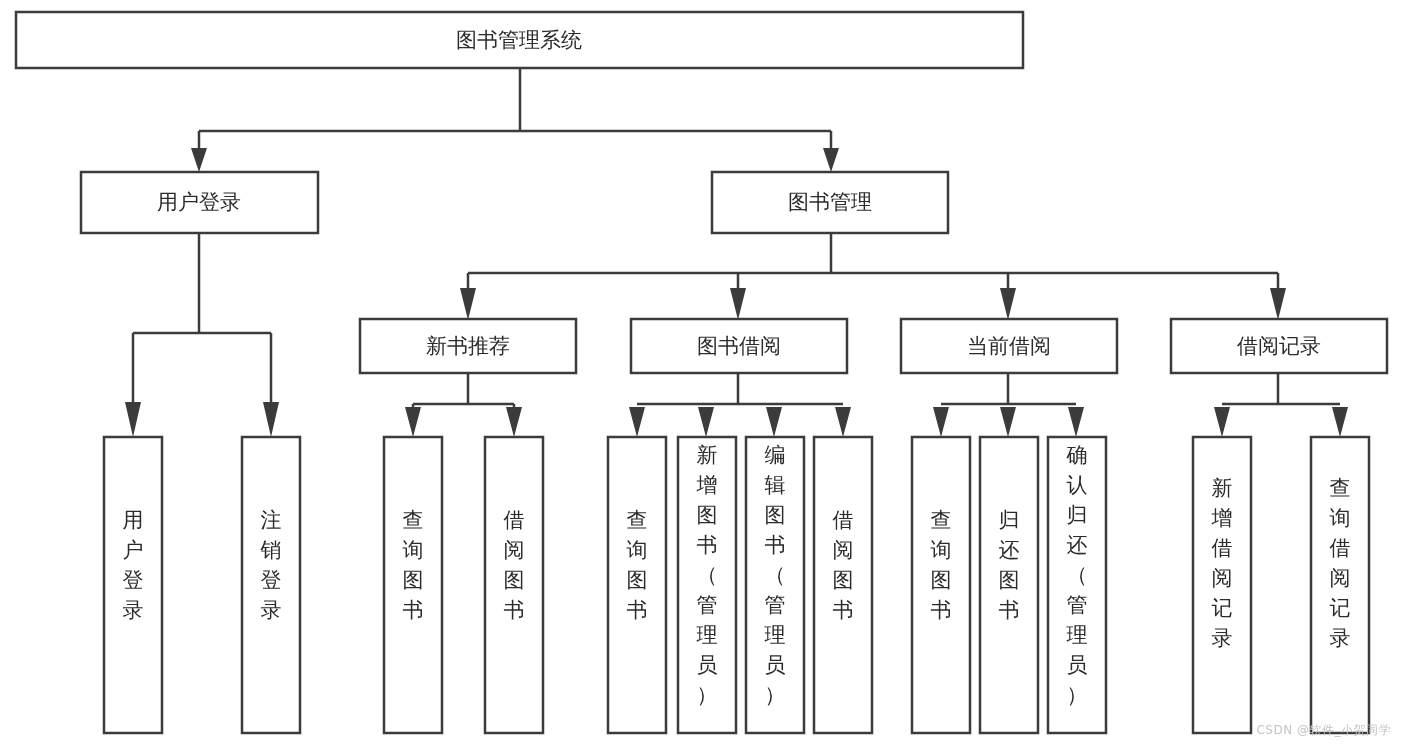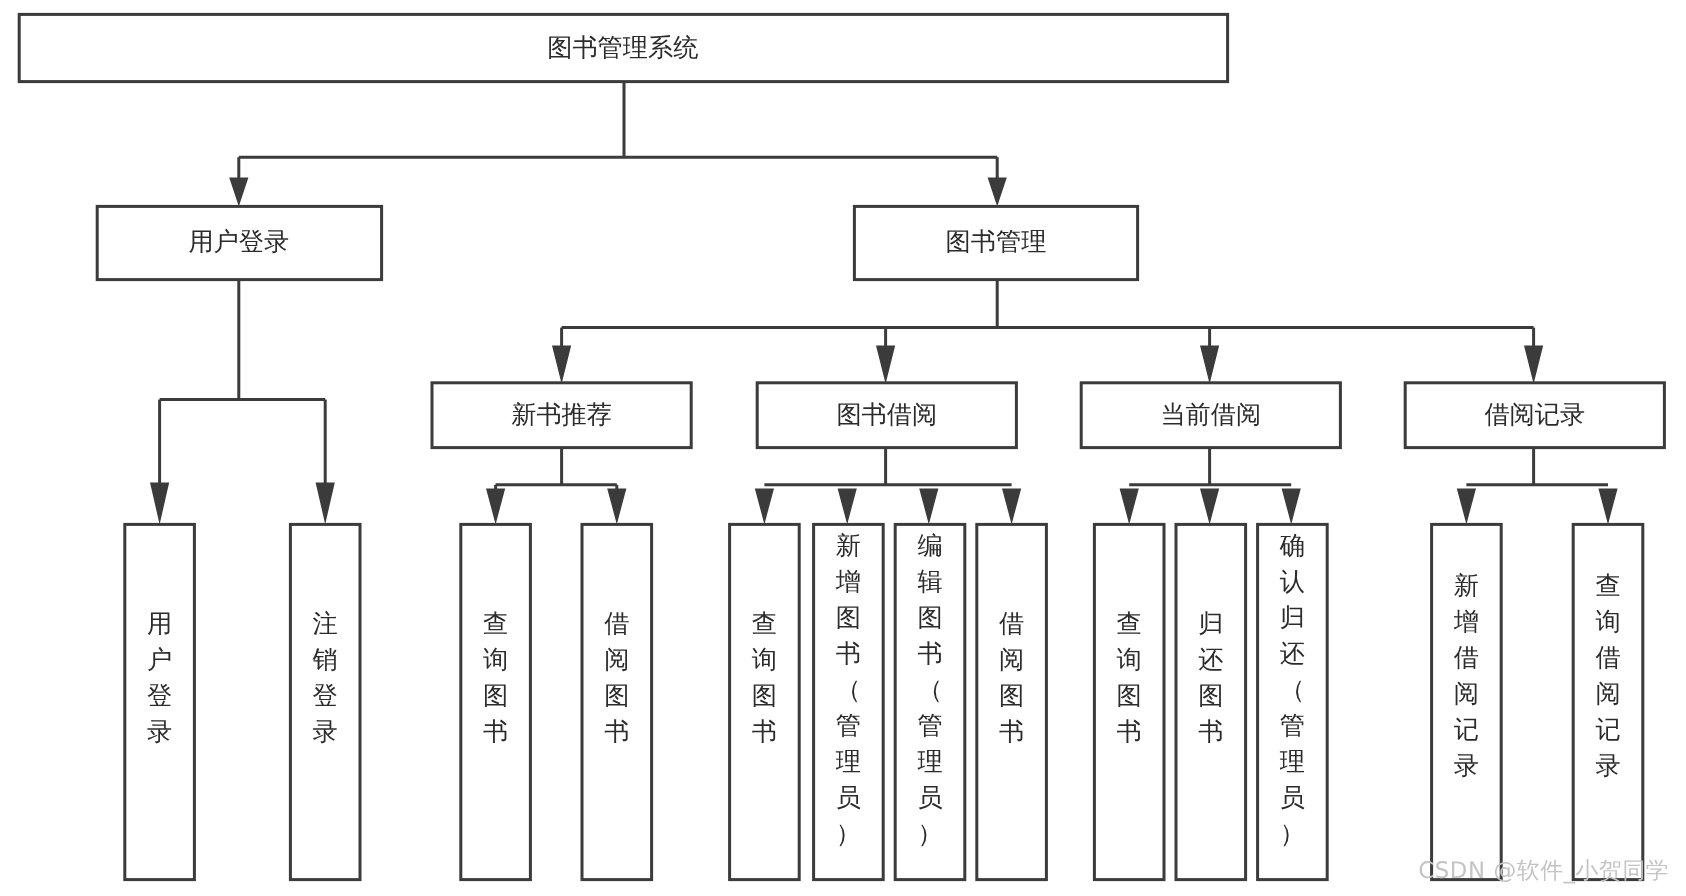--- a/index.html
+++ b/index.html
@@ -47,21 +47,21 @@
     fill: #2b2b2b;
     font-family: "DejaVu Sans", "Liberation Sans", sans-serif;
     font-size: 21px;
     text-anchor: middle;
   }
   .watermark {
     position: absolute;
     right: 10px;
     bottom: 8px;
     color: #c4c4c4;
-    font-size: 19px;
+    font-size: 12px;
     font-family: "DejaVu Sans", "Liberation Sans", sans-serif;
     white-space: nowrap;
     letter-spacing: 0.5px;
   }
 </style>
 </head>
 <body>
 
 <div id="diagram-root">
   <svg width="1405" height="747" viewBox="0 0 1405 747" xmlns="http://www.w3.org/2000/svg">

